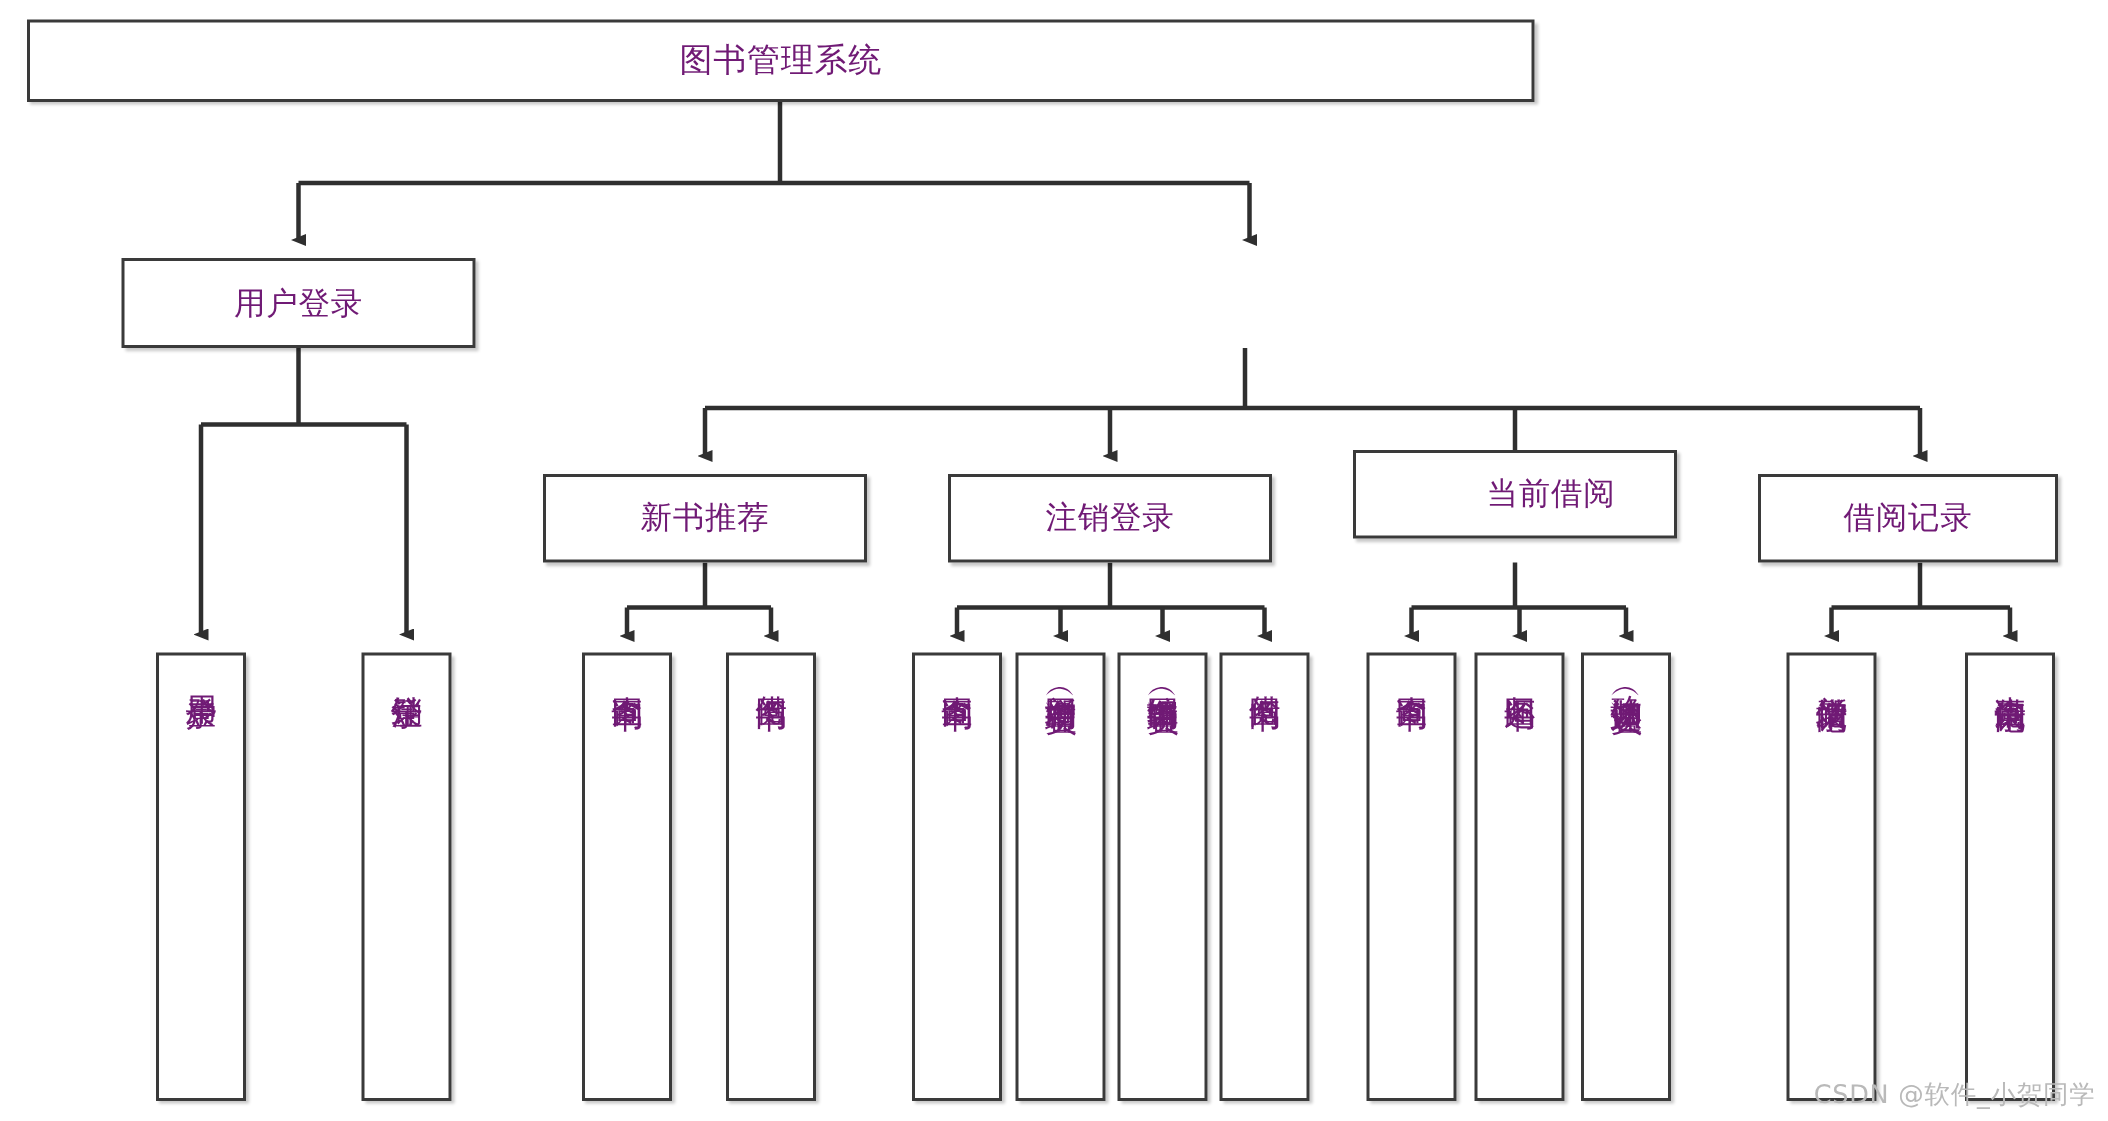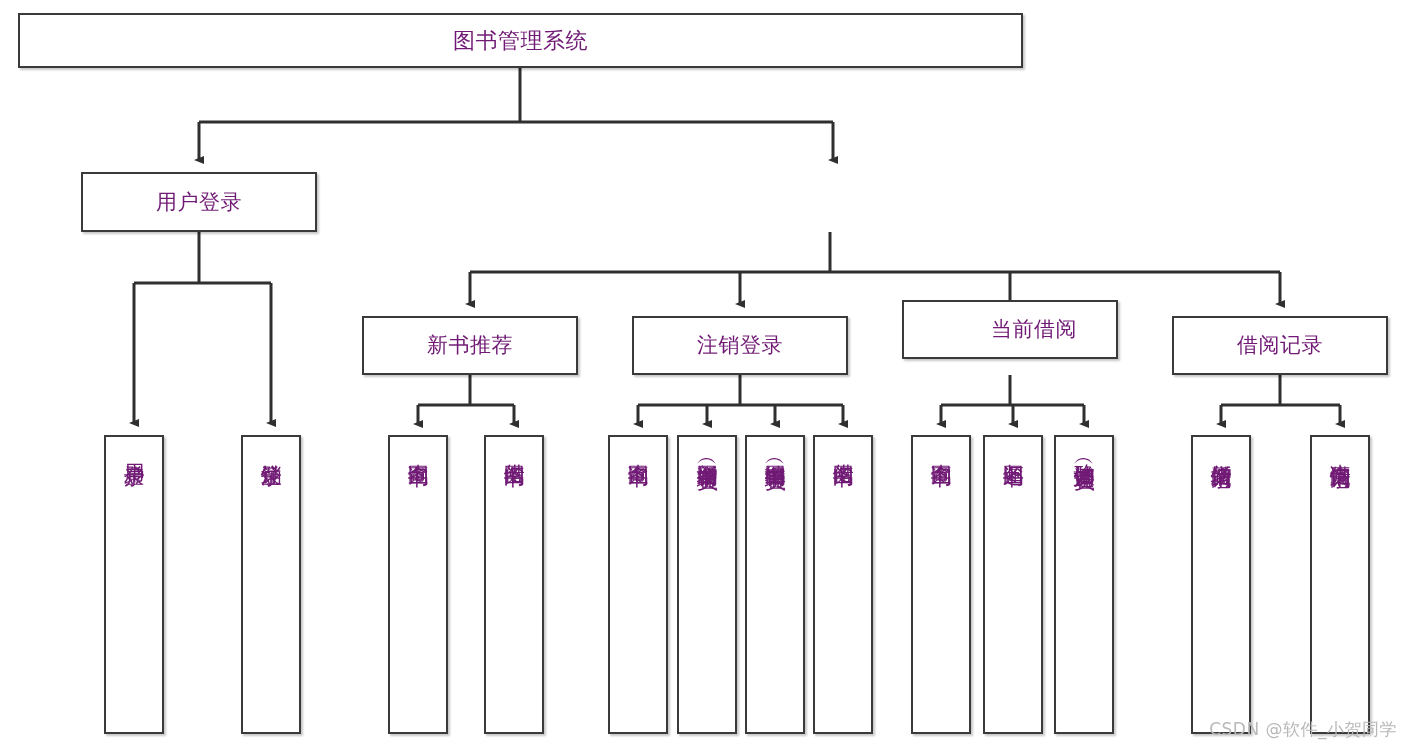--- a/index.html
+++ b/index.html
@@ -136,21 +136,21 @@
 
   <div class="node horizontal" style="left: 362px; top: 316px; width: 216px; height: 59px; border-color: rgb(58, 58, 58); background: rgb(255, 255, 255); color: rgb(26, 26, 26); justify-content: center;">
     <span class="label">新书推荐</span>
   </div>
   <div class="node horizontal" style="left: 632px; top: 316px; width: 216px; height: 59px; border-color: rgb(58, 58, 58); background: rgb(255, 255, 255); color: rgb(26, 26, 26);">
     <span class="label">注销登录</span>
   </div>
   <div class="node horizontal" style="left: 902px; top: 300px; width: 216px; height: 59px; border-color: rgb(58, 58, 58); background: rgb(255, 255, 255); color: rgb(26, 26, 26); padding-left: 48px;">
     <span class="label">当前借阅</span>
   </div>
-  <div class="node horizontal" style="left: 1172px; top: 316px; width: 216px; height: 59px; border-color: rgb(58, 58, 58); background: rgb(255, 255, 255); color: rgb(26, 26, 26);">
+  <div class="node horizontal" style="left: 1172px; top: 316px; width: 200px; height: 59px; border-color: rgb(58, 58, 58); background: rgb(255, 255, 255); color: rgb(26, 26, 26);">
     <span class="label">借阅记录</span>
   </div>
 
   <div class="node vertical" style="left: 104px; top: 435px; width: 60px; height: 299px; border-color: rgb(58, 58, 58); background: rgb(255, 255, 255); color: rgb(26, 26, 26);">
     <span class="label">用户登录</span>
   </div>
   <div class="node vertical" style="left: 241px; top: 435px; width: 60px; height: 299px; border-color: rgb(58, 58, 58); background: rgb(255, 255, 255); color: rgb(26, 26, 26);">
     <span class="label">注销登录</span>
   </div>
   <div class="node vertical" style="left: 388px; top: 435px; width: 60px; height: 299px; border-color: rgb(58, 58, 58); background: rgb(255, 255, 255); color: rgb(26, 26, 26);">

